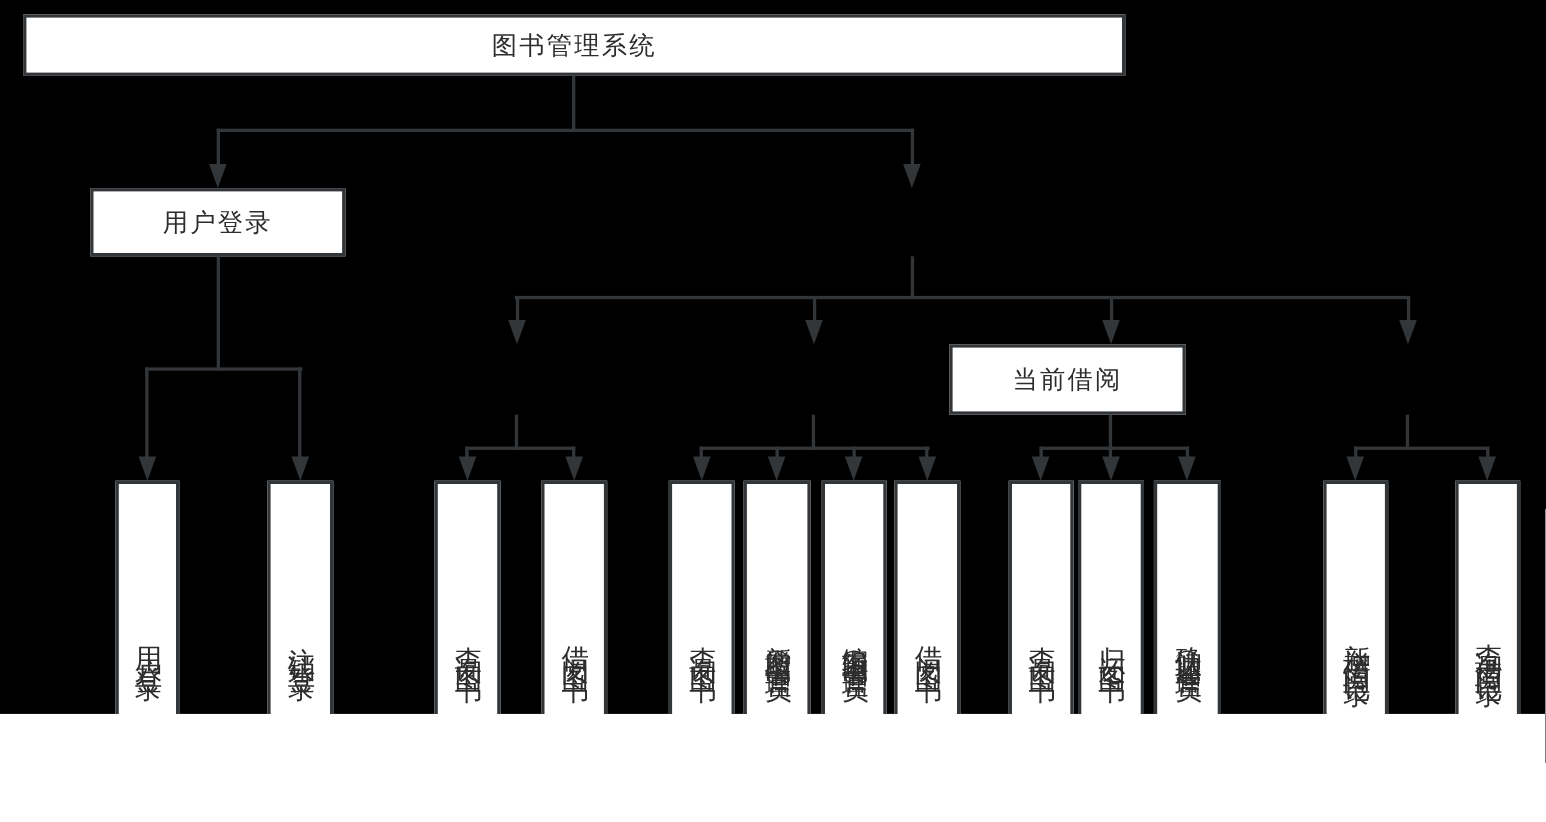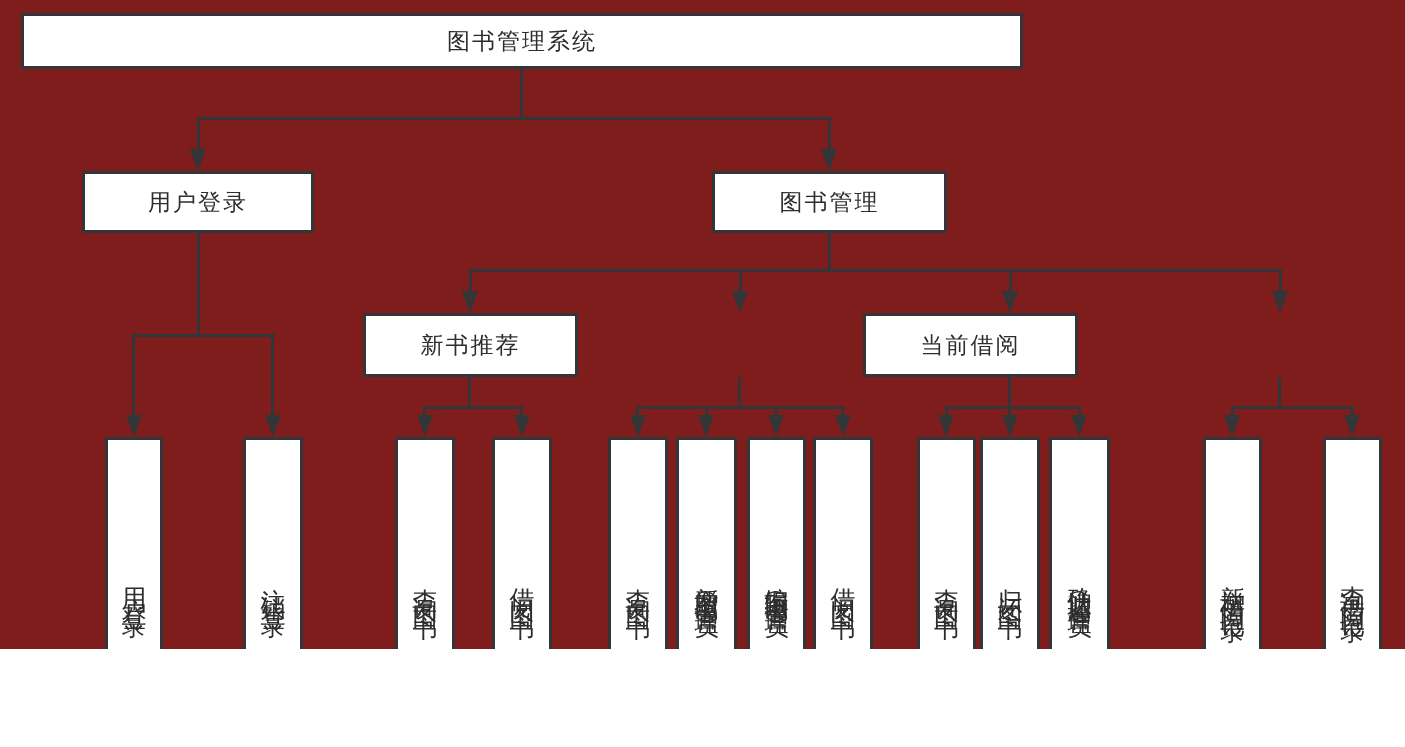--- a/index.html
+++ b/index.html
@@ -1,17 +1,17 @@
 <!DOCTYPE html>
 <html><head>
 <meta charset="utf-8">
 <style>
   html,body{margin:0;padding:0;background:#ffffff;}
   .stage{
-    position:relative;width:1405px;height:649px;background:#7f1d1d;overflow:hidden;
+    position:relative;width:1405px;height:649px;background:#000000;overflow:hidden;
     font-family:"Liberation Sans","DejaVu Sans",sans-serif;color:#2d2d2d;
   }
   
   .n{
     position:absolute;box-sizing:border-box;border:3px solid #333639;background:#ffffff;
     display:flex;align-items:center;justify-content:center;
   }
   .n .lbl{font-size:23px;letter-spacing:2px;white-space:nowrap;}
   .nv .lbl{
     writing-mode:vertical-rl;text-orientation:upright;
@@ -44,45 +44,39 @@
   <div class="ln" style="left:520px;top:69px;width:3px;height:50px"></div>
   <div class="ln" style="left:197px;top:117px;width:634px;height:3px"></div>
   <div class="ln" style="left:197px;top:117px;width:3px;height:36px"></div>
   <div class="ar" style="left:190px;top:149px"></div>
   <div class="ln" style="left:828px;top:117px;width:3px;height:36px"></div>
   <div class="ar" style="left:821px;top:149px"></div>
 
   <div class="n" style="left:82px;top:171px;width:232px;height:62px">
     <span class="lbl">用户登录</span>
   </div>
-  <div class="n" style="left:712px;top:171px;width:235px;height:62px">
-    <span class="lbl">图书管理</span>
-  </div>
 
   <div class="ln" style="left:197px;top:233px;width:3px;height:104px"></div>
   <div class="ln" style="left:132px;top:334px;width:143px;height:3px"></div>
   <div class="ln" style="left:132px;top:334px;width:3px;height:84px"></div>
   <div class="ar" style="left:126px;top:415px"></div>
   <div class="ln" style="left:271px;top:334px;width:3px;height:84px"></div>
   <div class="ar" style="left:265px;top:415px"></div>
 
   <div class="ln" style="left:828px;top:233px;width:3px;height:38px"></div>
   <div class="ln" style="left:468px;top:269px;width:814px;height:3px"></div>
   <div class="ln" style="left:469px;top:269px;width:3px;height:26px"></div>
   <div class="ar" style="left:462px;top:291px"></div>
   <div class="ln" style="left:739px;top:269px;width:3px;height:26px"></div>
   <div class="ar" style="left:732px;top:291px"></div>
   <div class="ln" style="left:1009px;top:269px;width:3px;height:26px"></div>
   <div class="ar" style="left:1002px;top:291px"></div>
   <div class="ln" style="left:1279px;top:269px;width:3px;height:26px"></div>
   <div class="ar" style="left:1272px;top:291px"></div>
 
-  <div class="n" style="left:363px;top:313px;width:215px;height:64px">
-    <span class="lbl">新书推荐</span>
-  </div>
   <div class="n" style="left:863px;top:313px;width:215px;height:64px">
     <span class="lbl">当前借阅</span>
   </div>
 
   <div class="ln" style="left:468px;top:377px;width:3px;height:32px"></div>
   <div class="ln" style="left:423px;top:406px;width:100px;height:3px"></div>
   <div class="ln" style="left:423px;top:406px;width:3px;height:12px"></div>
   <div class="ar" style="left:417px;top:415px"></div>
   <div class="ln" style="left:520px;top:406px;width:3px;height:12px"></div>
   <div class="ar" style="left:514px;top:415px"></div>

